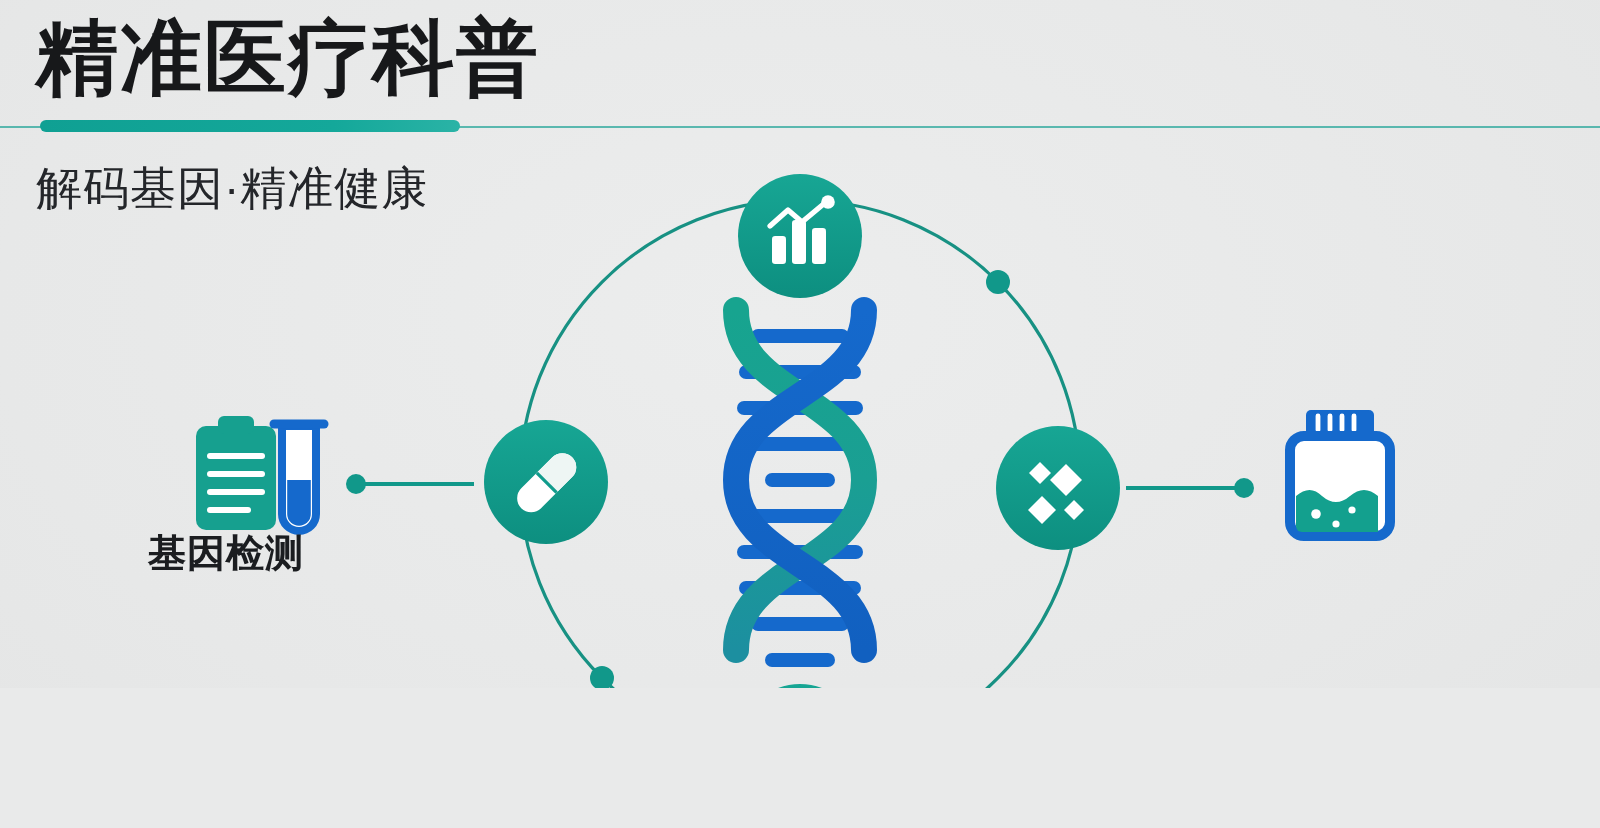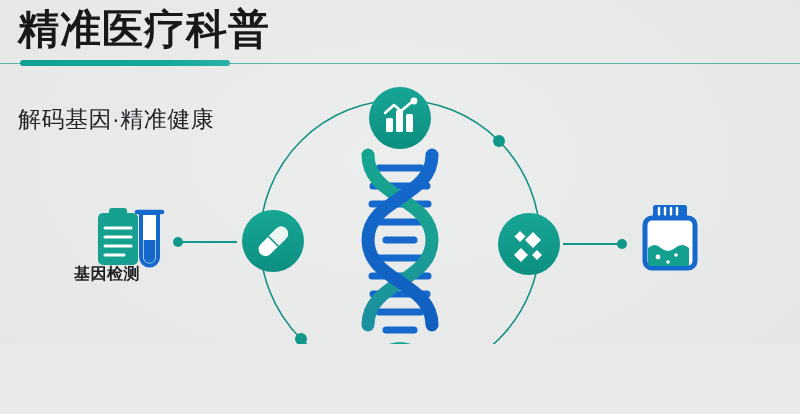--- a/index.html
+++ b/index.html
@@ -53,26 +53,25 @@
   }
   .subtitle {
     position: absolute;
     left: 18px;
     top: 78px;
     font-size: 23px;
     line-height: 32px;
     color: #24262a;
     white-space: nowrap;
     letter-spacing: .5px;
-    margin-top: 25px;
   }
   
   .side-label {
     position: absolute;
-    font-size: 16px;
+    font-size: 19px;
     font-weight: bold;
     color: #1b1d20;
     white-space: nowrap;
     letter-spacing: .5px;
   }
   .label-left  { left: 74px;  top: 264px; }
   .label-right { left: 622px; top: 264px; }
   .label-bottom {
     position: absolute;
     left: 50%;

